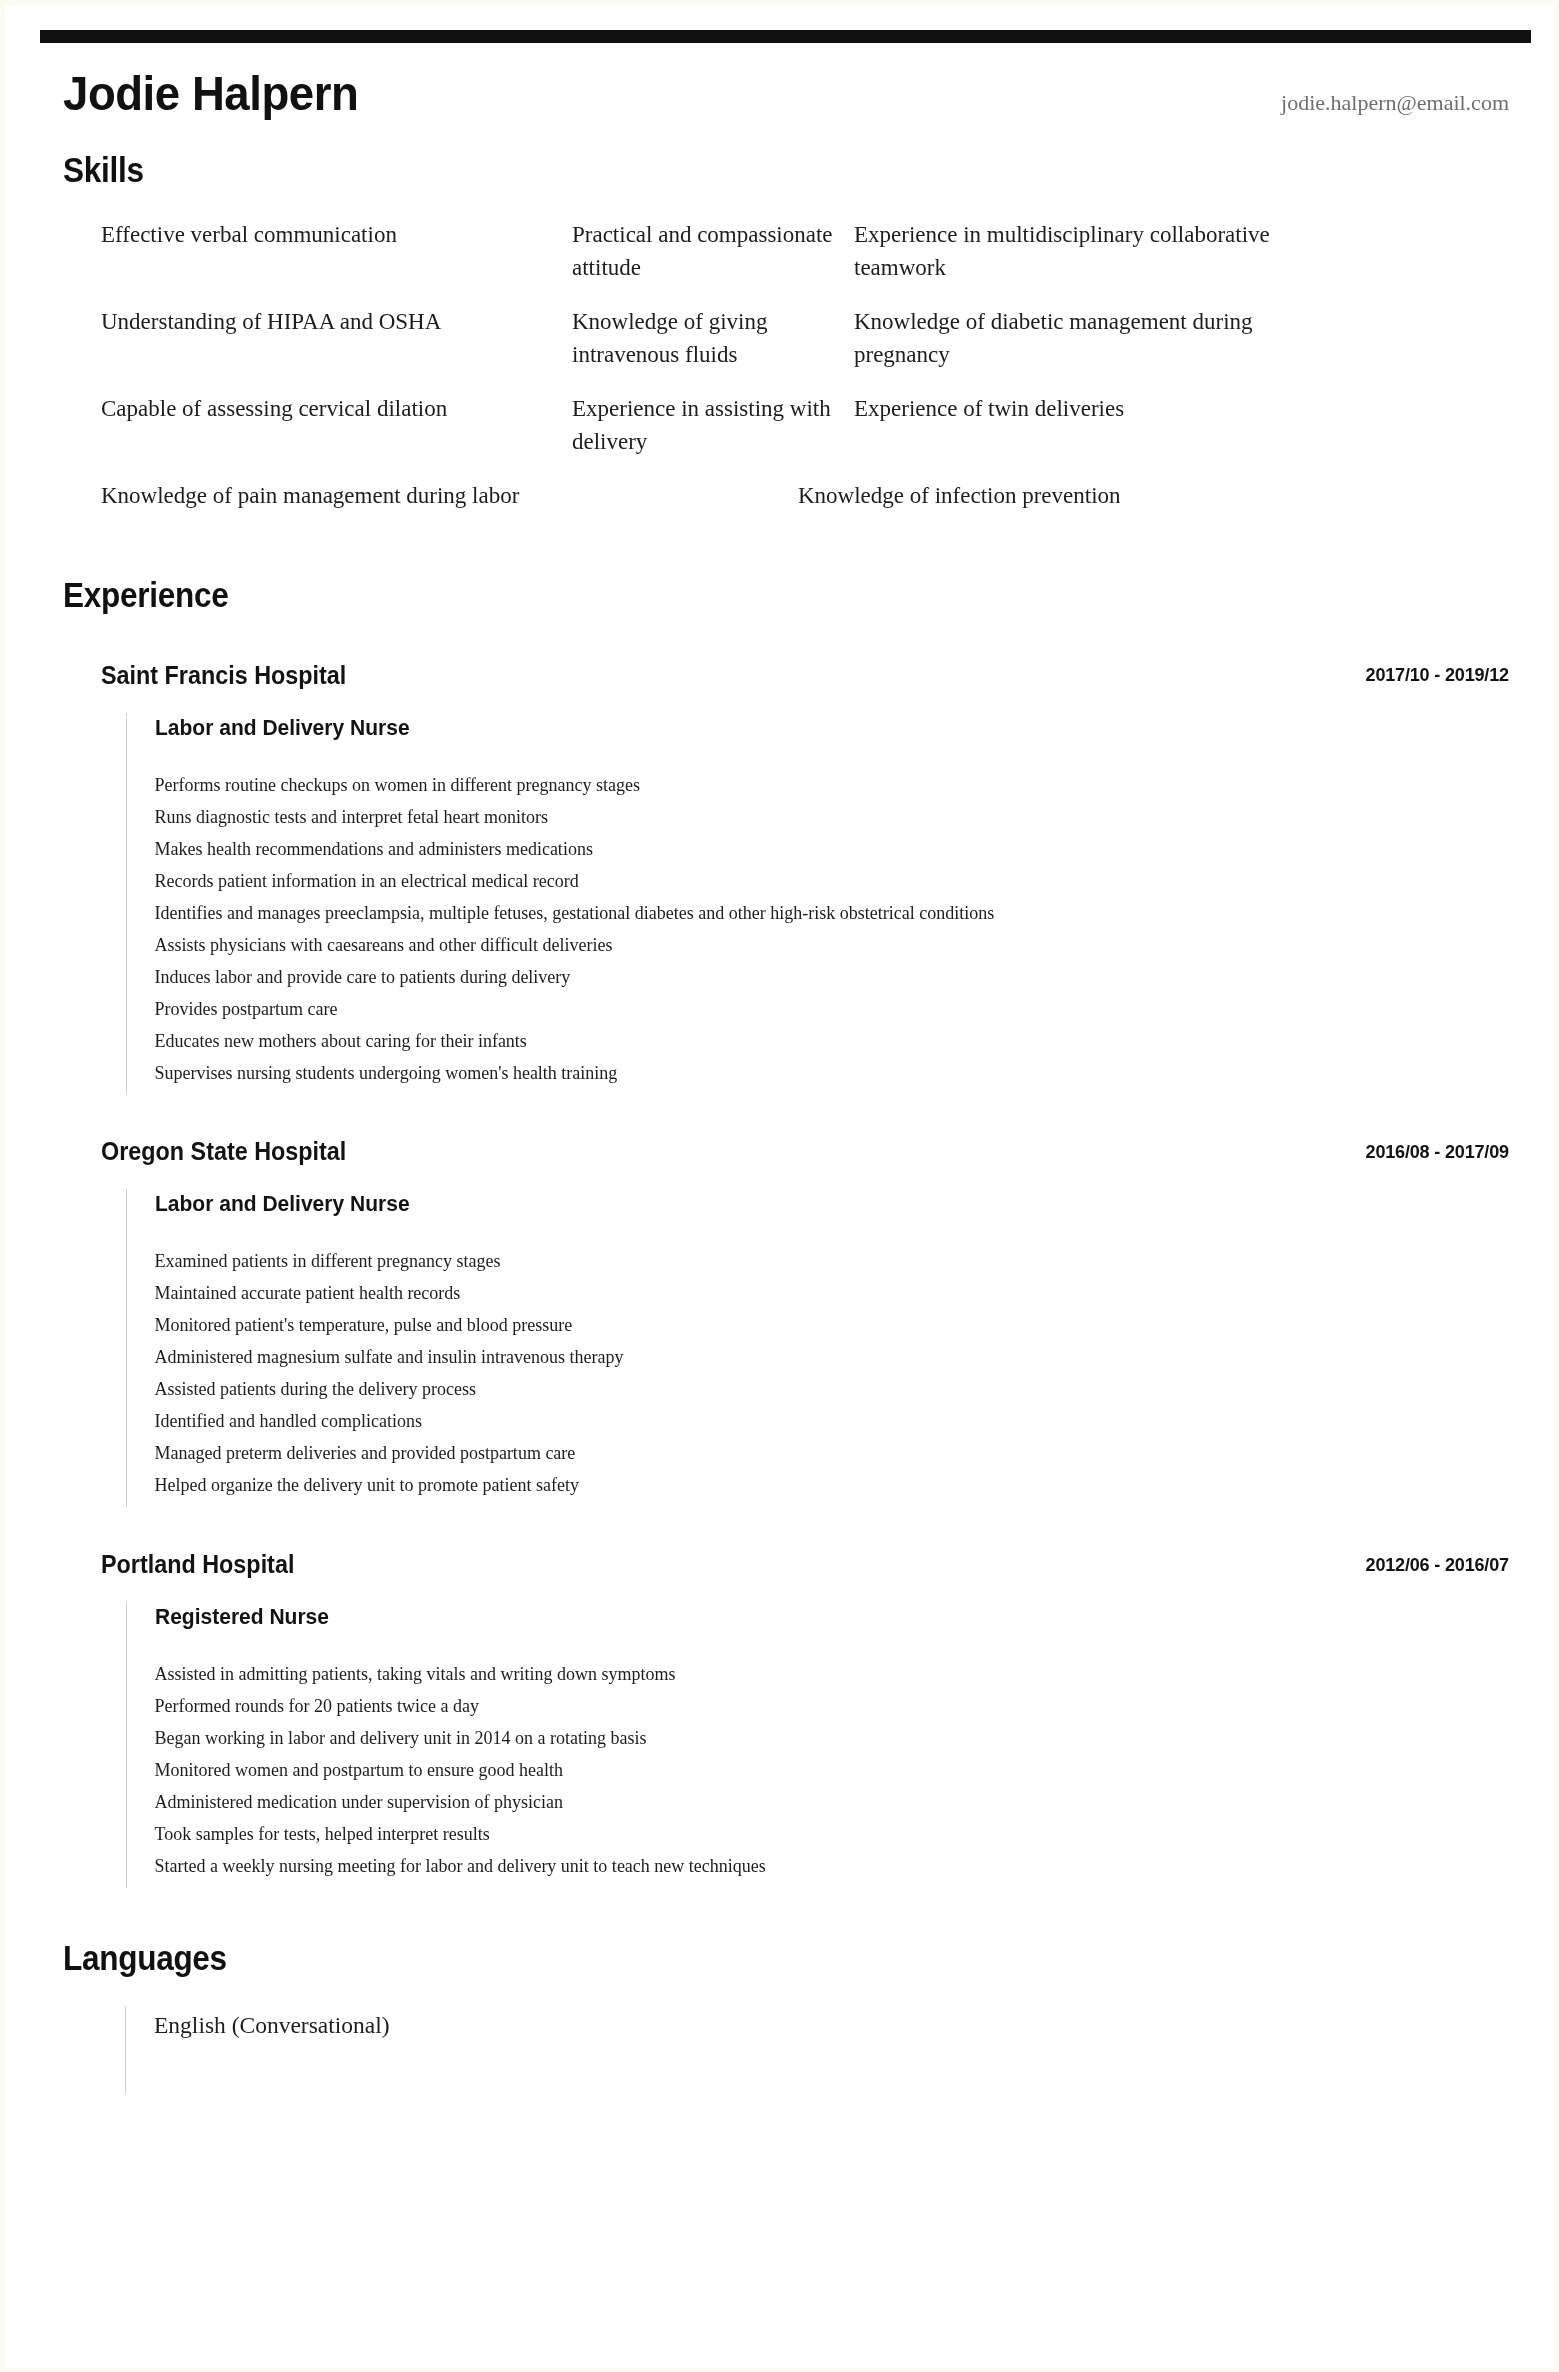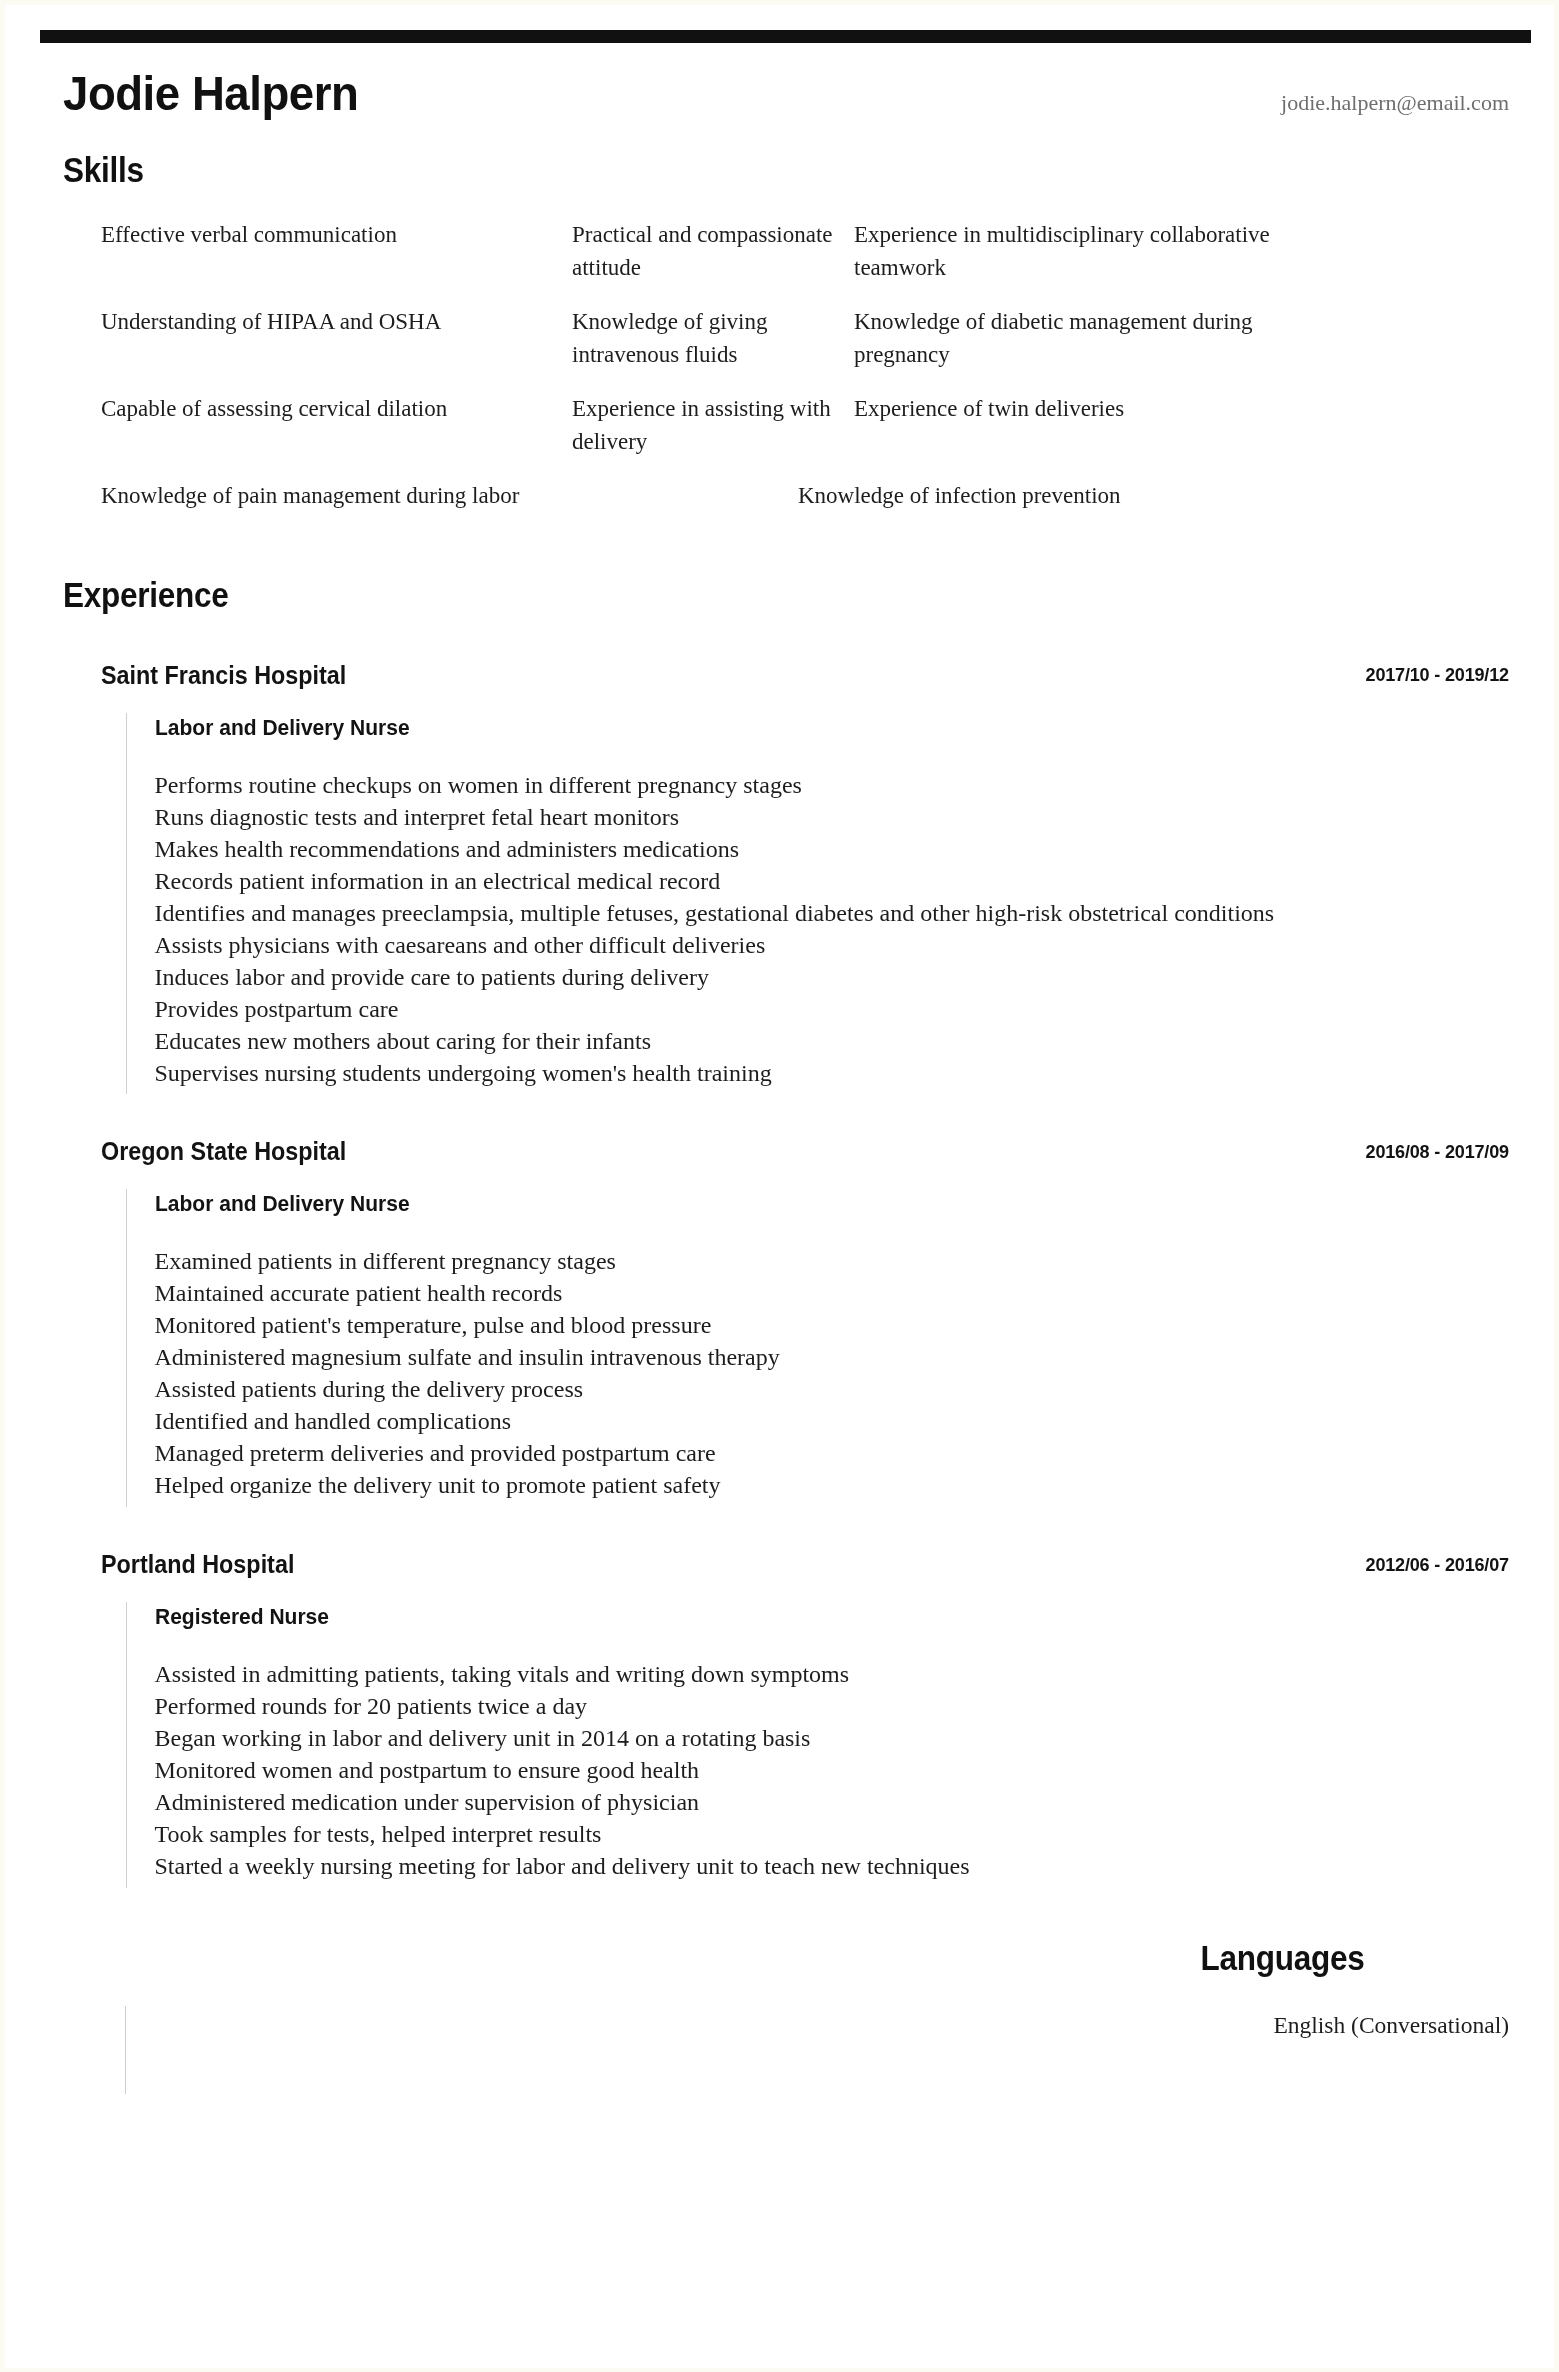--- a/index.html
+++ b/index.html
@@ -157,21 +157,21 @@
     color: #131313;
     transform: scaleX(0.93);
     transform-origin: left center;
     white-space: nowrap;
   }
   .bullets {
     margin-top: 26px;
     list-style: none;
   }
   .bullets li {
-    font-size: 24px;
+    font-size: 18px;
     line-height: 32px;
     color: #1d1d1d;
   }
 
   
   .edu-block { margin-top: 38px; padding-left: 41px; }
   .edu-head { position: relative; height: 38px; }
   .edu-school {
     font-family: "Liberation Sans Narrow", "Liberation Sans", sans-serif;
     font-weight: bold;
@@ -223,21 +223,21 @@
     padding-bottom: 53px;
   }
   .lang-item {
     font-size: 23.5px;
     line-height: 32px;
     color: #1d1d1d;
   }
 
   .sec-gap-experience { margin-top: 62px; }
   .sec-gap-education  { margin-top: 55px; }
-  .sec-gap-languages  { margin-top: 49px; text-align: right; }
+  .sec-gap-languages  { margin-top: 49px; }
 </style>
 </head>
 <body>
 
 <div class="page">
 
   <div class="top-rule"></div>
 
   <div class="content">
 

